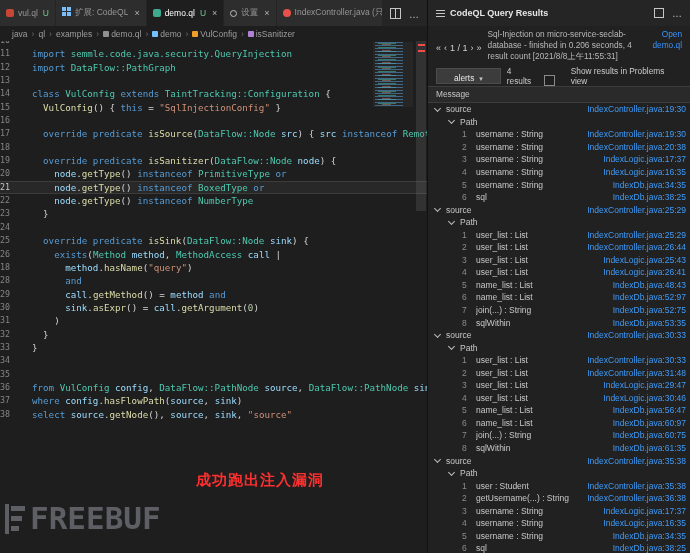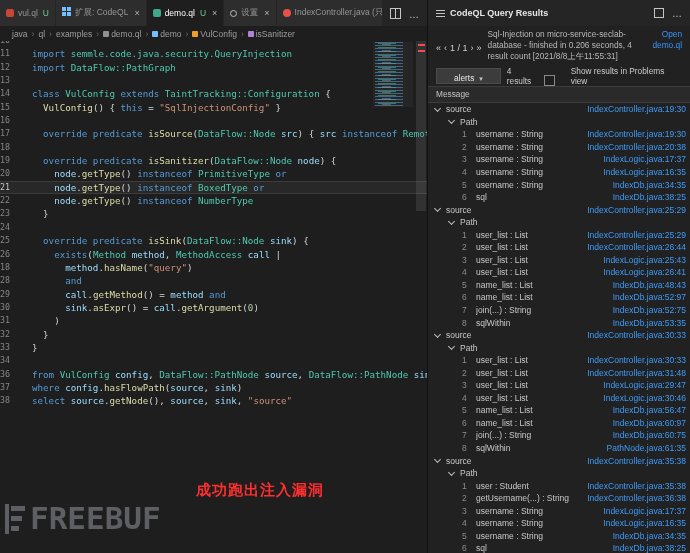--- a/index.html
+++ b/index.html
@@ -48,21 +48,21 @@
   .tk-s{color:#ce9178;} .tk-p{color:#d4d4d4;} .tk-n{color:#b5cea8;}
   .minimap{position:absolute;top:1px;right:14px;width:40px;height:65px;background-color:rgba(45,45,45,.55);
     background-image:
       repeating-linear-gradient(180deg, rgba(86,156,214,.55) 0 1px, transparent 1px 3px),
       repeating-linear-gradient(180deg, rgba(78,201,176,.5) 0 1px, transparent 1px 4px),
       repeating-linear-gradient(180deg, rgba(206,145,120,.45) 0 1px, transparent 1px 6px);
     background-size:70% 100%,45% 100%,22% 100%;background-position:2px 0,5px 1px,9px 2px;background-repeat:no-repeat;}
   .vscroll{position:absolute;right:0;top:0;width:13px;height:100%;}
   .vthumb{position:absolute;top:0;right:1px;width:10px;height:170px;background:rgba(121,121,121,.22);}
   .rmark{position:absolute;right:2px;width:7px;height:2px;background:#f14c4c;}
-  .annotation{position:absolute;left:196px;top:440px;color:#ff2f2f;font-size:15px;font-weight:bold;
+  .annotation{position:absolute;left:196px;top:430px;color:#ff2f2f;font-size:15px;font-weight:bold;
     letter-spacing:1px;white-space:nowrap;}
   .watermark{position:absolute;left:5px;top:462px;display:flex;align-items:center;gap:5px;opacity:.85;}
   .wm-logo{width:20px;height:30px;position:relative;flex:none;}
   .wm-logo i{position:absolute;background:#6a6a72;display:block;}
   .wm-logo i:nth-child(1){left:0;top:0;width:4px;height:30px;}
   .wm-logo i:nth-child(2){left:6px;top:2px;width:14px;height:5px;}
   .wm-logo i:nth-child(3){left:6px;top:12px;width:11px;height:5px;}
   .wm-logo i:nth-child(4){left:6px;top:22px;width:8px;height:5px;}
   .wm-text{font-size:31px;font-weight:900;color:#6a6a72;letter-spacing:0;line-height:1;}
   
@@ -260,20 +260,24 @@
           <div class="cline">
             <span class="gut">32</span>
             <span class="ctext"><span class="tk-p">  }</span></span>
           </div>
           <div class="cline">
             <span class="gut">33</span>
             <span class="ctext"><span class="tk-p">}</span></span>
           </div>
           <div class="cline">
             <span class="gut">34</span>
+            <span class="ctext"></span>
+          </div>
+          <div class="cline">
+            <span class="gut">35</span>
             <span class="ctext"></span>
           </div>
           <div class="cline">
             <span class="gut">36</span>
             <span class="ctext"><span class="tk-k">from</span><span class="tk-t"> VulConfig</span><span class="tk-v"> config</span><span class="tk-p">, </span><span class="tk-t">DataFlow::PathNode</span><span class="tk-v"> source</span><span class="tk-p">, </span><span class="tk-t">DataFlow::PathNode</span><span class="tk-v"> sink</span></span>
           </div>
           <div class="cline">
             <span class="gut">37</span>
             <span class="ctext"><span class="tk-k">where</span><span class="tk-v"> config</span><span class="tk-p">.</span><span class="tk-f">hasFlowPath</span><span class="tk-p">(</span><span class="tk-v">source</span><span class="tk-p">, </span><span class="tk-v">sink</span><span class="tk-p">)</span></span>
           </div>
@@ -462,21 +466,21 @@
           <span class="loc">IndexDb.java:60:97</span>
         </div>
         <div class="row step">
           <span class="num">7</span>
           <span class="lbl">join(...) : String</span>
           <span class="loc">IndexDb.java:60:75</span>
         </div>
         <div class="row step">
           <span class="num">8</span>
           <span class="lbl">sqlWithin</span>
-          <span class="loc">PathNode.java:61:35</span>
+          <span class="loc">IndexDb.java:61:35</span>
         </div>
         <div class="row source">
           <span class="chev"></span>
           <span class="lbl">source</span>
           <span class="loc">IndexController.java:35:38</span>
         </div>
         <div class="row path">
           <span class="chev"></span>
           <span class="lbl">Path</span>
         </div>

